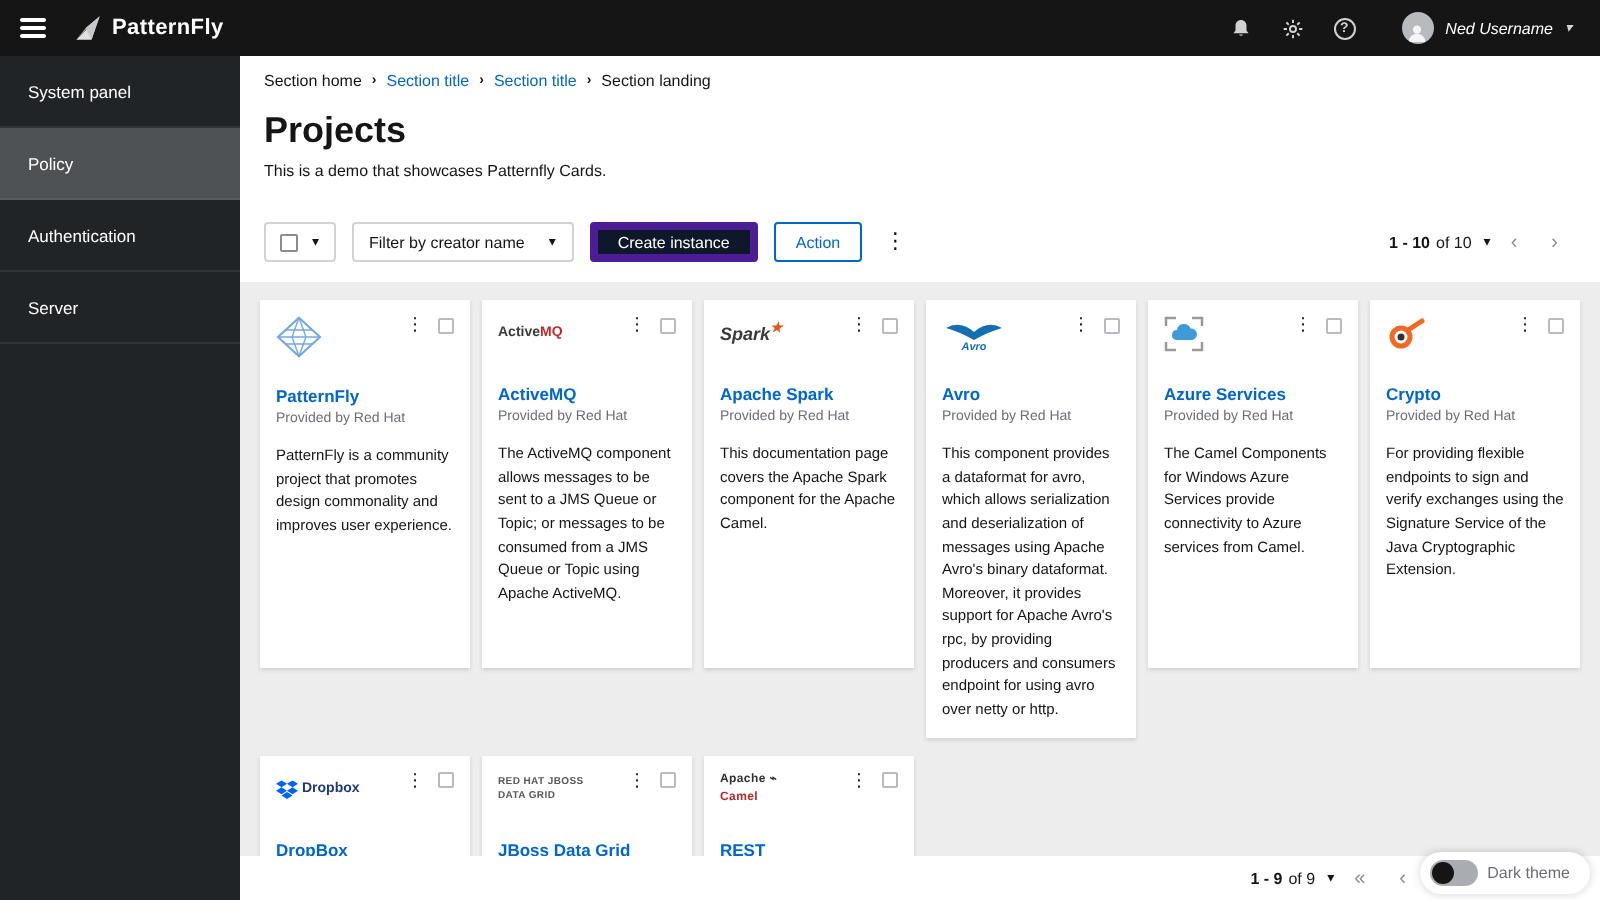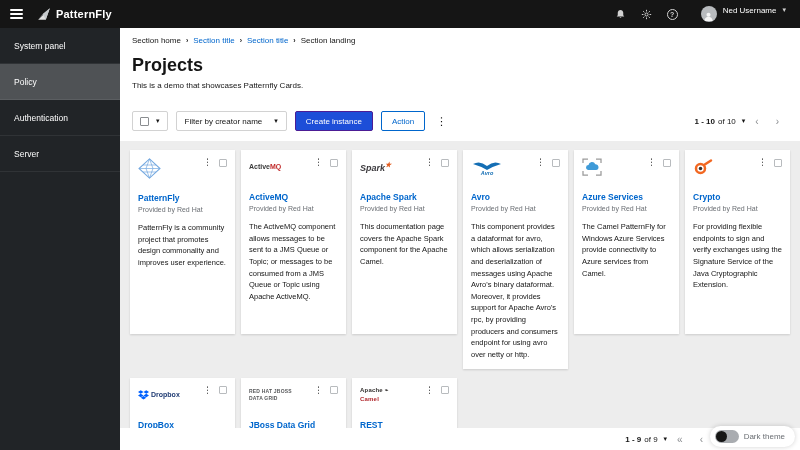--- a/index.html
+++ b/index.html
@@ -8,21 +8,21 @@
 
   
   .masthead { height:28px; background:#151515; display:flex; align-items:center; padding:0 14px 0 10px; color:#fff; }
   .hamburger { width:13px; display:flex; flex-direction:column; gap:2px; cursor:pointer; margin-right:14px; }
   .hamburger i { display:block; height:2px; background:#fff; border-radius:1px; }
   .brand { display:flex; align-items:center; gap:5px; }
   .brand-text { font-weight:bold; font-size:11px; letter-spacing:.2px; }
   .mh-right { margin-left:auto; display:flex; align-items:center; gap:15px; }
   .mh-icon { display:flex; align-items:center; cursor:pointer; }
   .help-circle { width:11px; height:11px; border:1.2px solid #d2d2d2; border-radius:50%; color:#d2d2d2; font-size:7px; font-weight:bold; display:flex; align-items:center; justify-content:center; }
-  .user-chunk { display:flex; align-items:flex-start; gap:6px; margin-left:8px; cursor:pointer; }
+  .user-chunk { display:flex; align-items:center; gap:6px; margin-left:8px; cursor:pointer;font-style:italic; }
   .avatar { width:16px; height:16px; border-radius:50%; background:#b8bbbe; display:flex; align-items:flex-end; justify-content:center; overflow:hidden; }
   .user-name { font-size:8px; color:#fff; }
   .mh-caret { color:#d2d2d2; font-size:7px; }
 
   
   .layout { display:flex; height:422px; }
   .sidebar { width:120px; background:#212427; flex:0 0 120px; }
   .nav-item { height:36px; display:flex; align-items:center; padding:0 14px; color:#fff; font-size:8.5px; border-bottom:1px solid rgba(255,255,255,.07); cursor:pointer; }
   .nav-item.selected { background:#4f5255; }
 
@@ -38,21 +38,21 @@
   .page-title { font-size:18px; font-weight:bold; margin-bottom:5px; }
   .page-subtitle { font-size:8px; margin-bottom:21px; }
 
   
   .toolbar { display:flex; align-items:center; gap:8px; }
   .split-dd { display:flex; align-items:center; gap:7px; border:1px solid #d2d2d2; border-radius:2px; height:20px; padding:0 7px; background:#fff; cursor:pointer; }
   .cb { width:9px; height:9px; border:1px solid #8a8d90; border-radius:1px; background:#fff; }
   .caret { font-size:7px; color:#151515; }
   .dd { display:flex; align-items:center; gap:12px; border:1px solid #d2d2d2; border-radius:2px; height:20px; padding:0 8px; font-size:8px; background:#fff; cursor:pointer; }
   .btn { height:20px; font-size:8px; border-radius:2px; padding:0 10px; cursor:pointer; font-family:inherit; }
-  .btn-primary { background:#1d4ed8; border:1px solid #4c1d95; color:#fff; }
+  .btn-primary { background:#0f172a; border:4px solid #4c1d95; color:#fff; }
   .btn-secondary { background:#fff; border:1px solid #0066cc; color:#0066cc; }
   .kebab { font-size:11px; color:#151515; cursor:pointer; padding:0 3px; line-height:1; }
   .spacer { flex:1; }
   .pagination { display:flex; align-items:center; gap:3px; font-size:8px; }
   .pg-range { font-weight:bold; }
   .pg-caret { font-size:7px; color:#151515; margin-left:3px; cursor:pointer; }
   .pg-nav { color:#8a8d90; font-size:10px; padding:0 7px; cursor:pointer; }
 
   
   .cards { flex:1; overflow:hidden; padding:9px 10px; display:flex; flex-wrap:wrap; gap:9px 6px; align-items:flex-start; align-content:flex-start; }
@@ -273,21 +273,21 @@
                 <path d="M12 24 a5 5 0 0 1 1 -9.9 a7 7 0 0 1 13.5 -1.5 a5.5 5.5 0 0 1 1.5 11.4 Z" fill="#3f9bd8"></path>
               </svg>
             </span>
             <span class="card-actions">
               <span class="card-kebab" data-interactable="true">⋮</span>
               <span class="card-cb" data-interactable="true"></span>
             </span>
           </div>
           <div class="card-title" data-interactable="true">Azure Services</div>
           <div class="card-provider" data-interactable="false">Provided by Red Hat</div>
-          <div class="card-desc" data-interactable="false">The Camel PatternFly for Windows Azure Services provide connectivity to Azure services from Camel.</div>
+          <div class="card-desc" data-interactable="false">The Camel Components for Windows Azure Services provide connectivity to Azure services from Camel.</div>
         </div>
 
         <div class="card" data-interactable="false">
           <div class="card-head">
             <span class="card-logo" data-interactable="false">
               <svg width="20" height="18" viewBox="0 0 40 36">
                 <circle cx="15" cy="21" r="9" fill="none" stroke="#f26822" stroke-width="5"></circle>
                 <path d="M22 14 L36 5" stroke="#f26822" stroke-width="5" stroke-linecap="round"></path>
                 <circle cx="15" cy="21" r="3.5" fill="#33302f"></circle>
               </svg>

